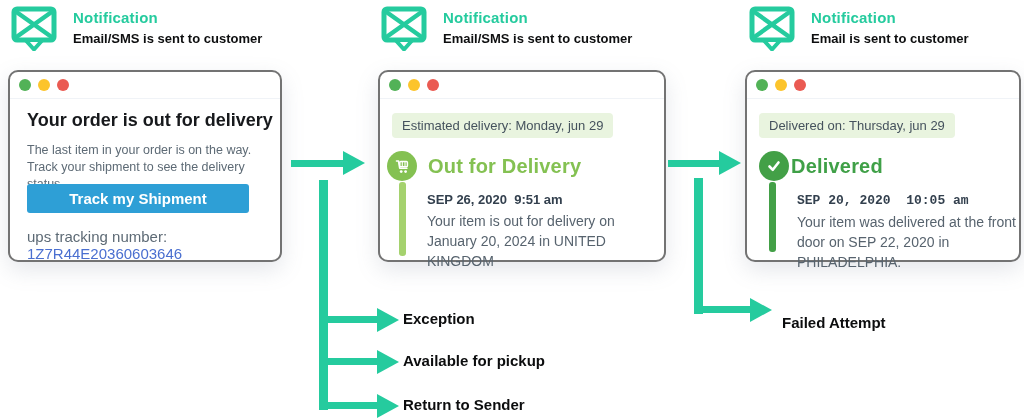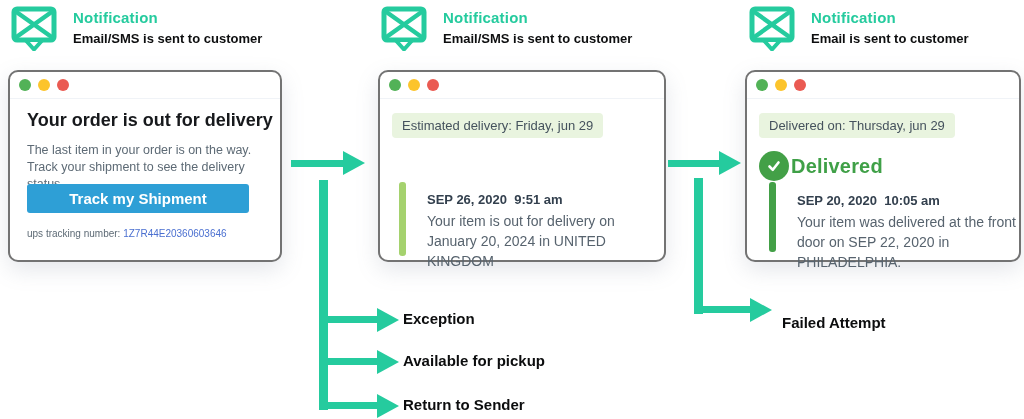--- a/index.html
+++ b/index.html
@@ -26,21 +26,21 @@
   .dot-g{background:#52b257}.dot-y{background:#fcc42c}.dot-r{background:#ea5a52}
   .card *{box-sizing:border-box;}
   
   .c1-title{position:absolute;left:17px;top:38px;font-size:18px;font-weight:700;color:#17191c;}
   .c1-body{position:absolute;left:17px;top:70px;width:242px;font-size:12.5px;color:#5d6a75;line-height:1.35;}
   .c1-button{
     position:absolute;left:17px;top:112px;width:222px;height:29px;background:#2e9fd6;
     border-radius:3px;color:#fff;font-size:15px;font-weight:700;
     display:flex;align-items:center;justify-content:center;cursor:pointer;border:none;
   }
-  .c1-tracking{position:absolute;left:17px;top:156px;font-size:10px;color:#5d6a75;}
+  .c1-tracking{position:absolute;left:17px;top:156px;font-size:15px;color:#5d6a75;}
   .c1-tracking .link{color:#4a6fd0;}
   
   .pill{
     position:absolute;left:12px;top:41px;background:#e9f4df;color:#45525d;
     font-size:13px;padding:5px 10px;border-radius:4px;white-space:nowrap;
   }
   .status-row{position:absolute;top:79px;display:flex;align-items:center;}
   .status-circle{width:30px;height:30px;border-radius:50%;display:flex;align-items:center;justify-content:center;flex:none;}
   .status-text{font-size:20px;font-weight:700;letter-spacing:.2px;}
   .vbar{position:absolute;width:7px;border-radius:3px;}
@@ -110,21 +110,33 @@
     <div class="c1-button">Track my Shipment</div>
     <div class="c1-tracking"><span>ups tracking number: </span><span class="link">1Z7R44E20360603646</span></div>
   </div>
 
   <div class="card" style="left:378px;width:284px;">
     <div class="titlebar">
       <span class="dot dot-g"></span>
       <span class="dot dot-y"></span>
       <span class="dot dot-r"></span>
     </div>
-    <div class="pill">Estimated delivery: Friday, jun 29</div>
+    <div class="pill">Estimated delivery: Monday, jun 29</div>
+    <div class="status-row" style="left:7px;gap:11px;">
+      <span class="status-circle ofd-bg">
+        <svg width="17" height="17" viewBox="0 0 17 17" fill="none" stroke="#ffffff">
+          <path d="M2.5 3 h2 l1.2 7.2 h7.2" stroke-width="1.6" stroke-linecap="round" stroke-linejoin="round"></path>
+          <rect x="5.8" y="3.6" width="7.6" height="5.2" rx="1" stroke-width="1.5"></rect>
+          <path d="M8.3 3.6 v5.2 M11 3.6 v5.2" stroke-width="1.1"></path>
+          <circle cx="7.2" cy="13.6" r="1.4" fill="#ffffff" stroke="none"></circle>
+          <circle cx="11.6" cy="13.6" r="1.4" fill="#ffffff" stroke="none"></circle>
+        </svg>
+      </span>
+      <span class="status-text ofd">Out for Delivery</span>
+    </div>
     <div class="vbar" style="left:19px;top:110px;height:74px;background:#a5d26e;"></div>
     <div class="ts" style="left:47px;top:120px;">SEP 26, 2020  9:51 am</div>
     <div class="cbody" style="left:47px;top:140px;width:234px;">Your item is out for delivery on January 20, 2024 in UNITED KINGDOM</div>
   </div>
 
   <div class="card" style="left:745px;width:272px;">
     <div class="titlebar">
       <span class="dot dot-g"></span>
       <span class="dot dot-y"></span>
       <span class="dot dot-r"></span>
@@ -132,21 +144,21 @@
     <div class="pill">Delivered on: Thursday, jun 29</div>
     <div class="status-row" style="left:12px;gap:2px;">
       <span class="status-circle dlv-bg">
         <svg width="18" height="18" viewBox="0 0 18 18" fill="none">
           <path d="M4.5 9.5 L7.8 12.8 L13.5 5.5" stroke="#ffffff" stroke-width="2.6" stroke-linecap="round" stroke-linejoin="round"></path>
         </svg>
       </span>
       <span class="status-text dlv">Delivered</span>
     </div>
     <div class="vbar dlv-bg" style="left:22px;top:110px;height:70px;"></div>
-    <div class="ts" style="left:50px;top:121px;">SEP 20, 2020  10:05 am</div>
+    <div class="ts" style="left:50px;top:121px;font-family:Liberation Mono, monospace;">SEP 20, 2020  10:05 am</div>
     <div class="cbody" style="left:50px;top:141px;width:230px;">Your item was delivered at the front door on SEP 22, 2020 in PHILADELPHIA.</div>
   </div>
 
   <div class="teal-shaft" style="left:291px;top:160px;width:52px;"></div>
   <div class="teal-head" style="left:343px;top:151px;"></div>
 
   <div class="teal-shaft" style="left:668px;top:160px;width:51px;"></div>
   <div class="teal-head" style="left:719px;top:151px;"></div>
 
   <div class="teal-vline" style="left:319px;top:180px;height:230px;"></div>

